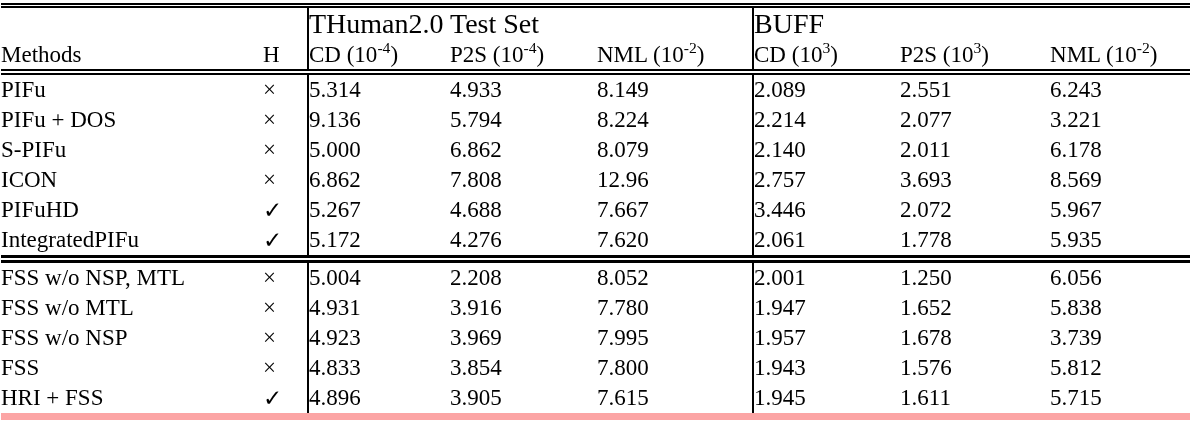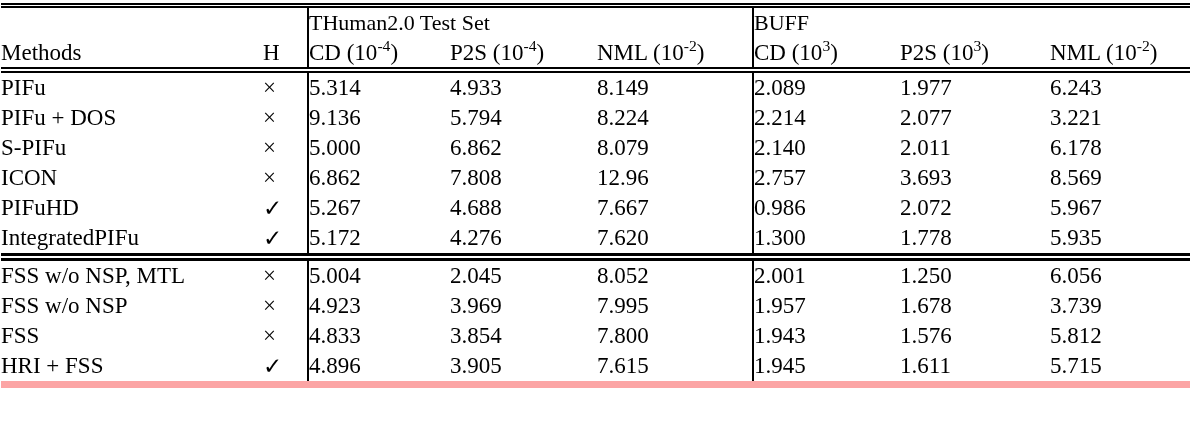--- a/index.html
+++ b/index.html
@@ -36,21 +36,21 @@
   tr.column-header-row th { border-bottom: 6px double #000; height: 29px; font-family: Liberation Serif, serif; }
   tbody td { height: 30px; }
   tbody tr.section-start td { border-top: 8px double #000; }
   tbody tr:last-child td { border-bottom: 7px solid #fca5a5; }
   
   .vl { border-left: 2px solid #000; }
   
   .cell-method { padding-left: 10px; }
   .cell-h { text-align: center; }
   .cell-val { padding-left: 9px; }
-  .cell-group { text-align: center; font-size: 22px; }
+  .cell-group { text-align: center; font-size: 28px; }
   .bold { font-weight: bold; }
   sup { font-size: 0.68em; line-height: 0; }
 </style>
 </head>
 <body>
 
 <div class="page">
   <table class="results">
     <colgroup>
       <col style="width:262px">
@@ -80,21 +80,21 @@
       </tr>
     </thead>
     <tbody>
         <tr>
           <td class="cell-method">PIFu</td>
           <td class="cell-h">×</td>
           <td class="cell-val vl">5.314</td>
           <td class="cell-val">4.933</td>
           <td class="cell-val">8.149</td>
           <td class="cell-val vl">2.089</td>
-          <td class="cell-val">1.977</td>
+          <td class="cell-val">2.551</td>
           <td class="cell-val">6.243</td>
         </tr>
         <tr>
           <td class="cell-method">PIFu + DOS</td>
           <td class="cell-h">×</td>
           <td class="cell-val vl">9.136</td>
           <td class="cell-val">5.794</td>
           <td class="cell-val">8.224</td>
           <td class="cell-val vl">2.214</td>
           <td class="cell-val">2.077</td>
@@ -119,43 +119,53 @@
           <td class="cell-val vl">2.757</td>
           <td class="cell-val">3.693</td>
           <td class="cell-val">8.569</td>
         </tr>
         <tr>
           <td class="cell-method">PIFuHD</td>
           <td class="cell-h">✓</td>
           <td class="cell-val vl">5.267</td>
           <td class="cell-val">4.688</td>
           <td class="cell-val">7.667</td>
-          <td class="cell-val vl">0.986</td>
+          <td class="cell-val vl">3.446</td>
           <td class="cell-val">2.072</td>
           <td class="cell-val">5.967</td>
         </tr>
         <tr>
           <td class="cell-method">IntegratedPIFu</td>
           <td class="cell-h">✓</td>
           <td class="cell-val vl">5.172</td>
           <td class="cell-val">4.276</td>
           <td class="cell-val">7.620</td>
-          <td class="cell-val vl">1.300</td>
+          <td class="cell-val vl">2.061</td>
           <td class="cell-val">1.778</td>
           <td class="cell-val">5.935</td>
         </tr>
         <tr class="section-start">
           <td class="cell-method">FSS w/o NSP, MTL</td>
           <td class="cell-h">×</td>
           <td class="cell-val vl">5.004</td>
-          <td class="cell-val">2.045</td>
+          <td class="cell-val">2.208</td>
           <td class="cell-val">8.052</td>
           <td class="cell-val vl">2.001</td>
           <td class="cell-val">1.250</td>
           <td class="cell-val">6.056</td>
+        </tr>
+        <tr>
+          <td class="cell-method">FSS w/o MTL</td>
+          <td class="cell-h">×</td>
+          <td class="cell-val vl">4.931</td>
+          <td class="cell-val">3.916</td>
+          <td class="cell-val">7.780</td>
+          <td class="cell-val vl">1.947</td>
+          <td class="cell-val">1.652</td>
+          <td class="cell-val">5.838</td>
         </tr>
         <tr>
           <td class="cell-method">FSS w/o NSP</td>
           <td class="cell-h">×</td>
           <td class="cell-val vl">4.923</td>
           <td class="cell-val">3.969</td>
           <td class="cell-val">7.995</td>
           <td class="cell-val vl">1.957</td>
           <td class="cell-val">1.678</td>
           <td class="cell-val">3.739</td>

